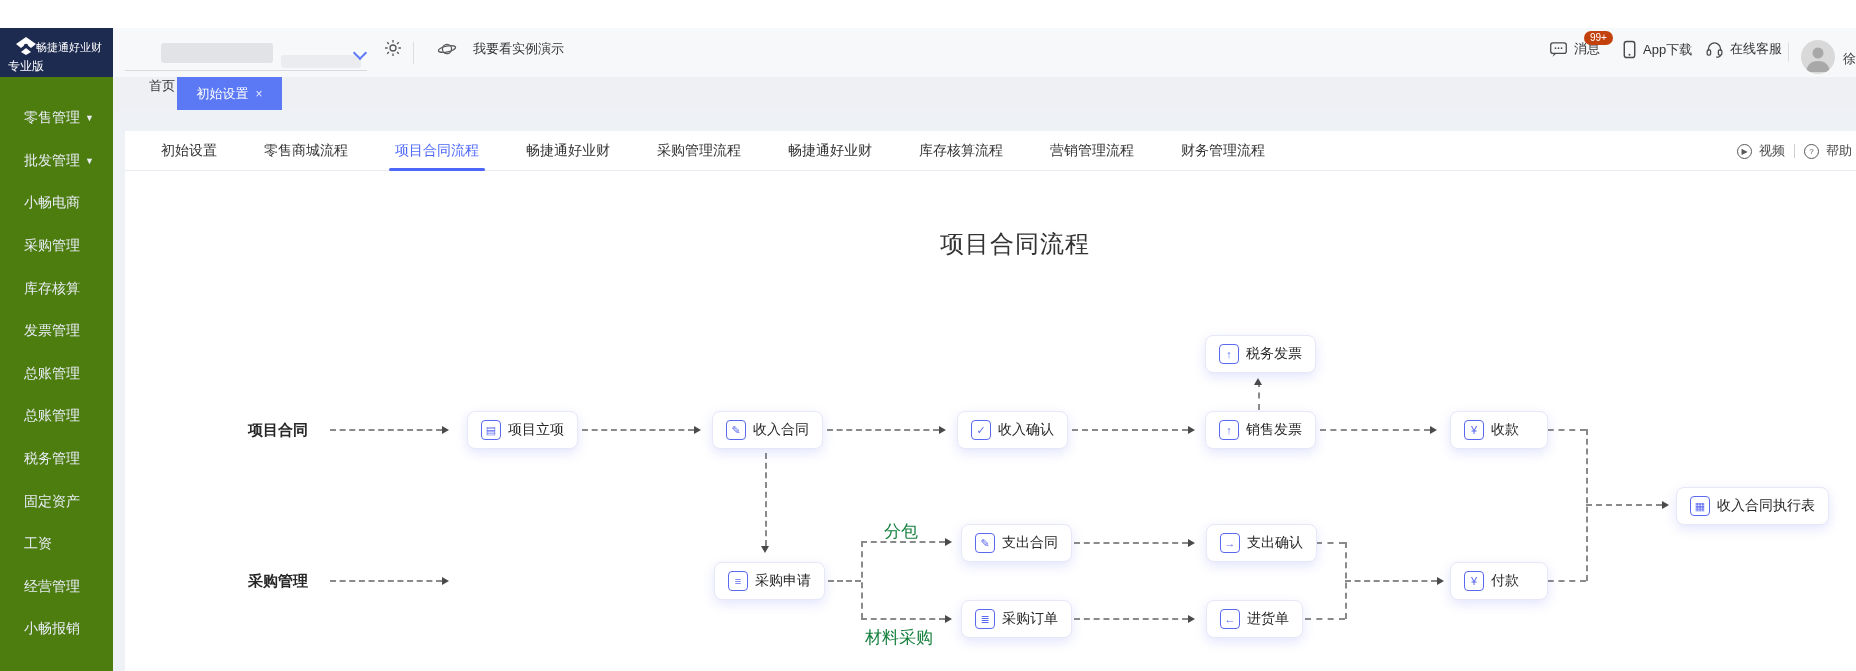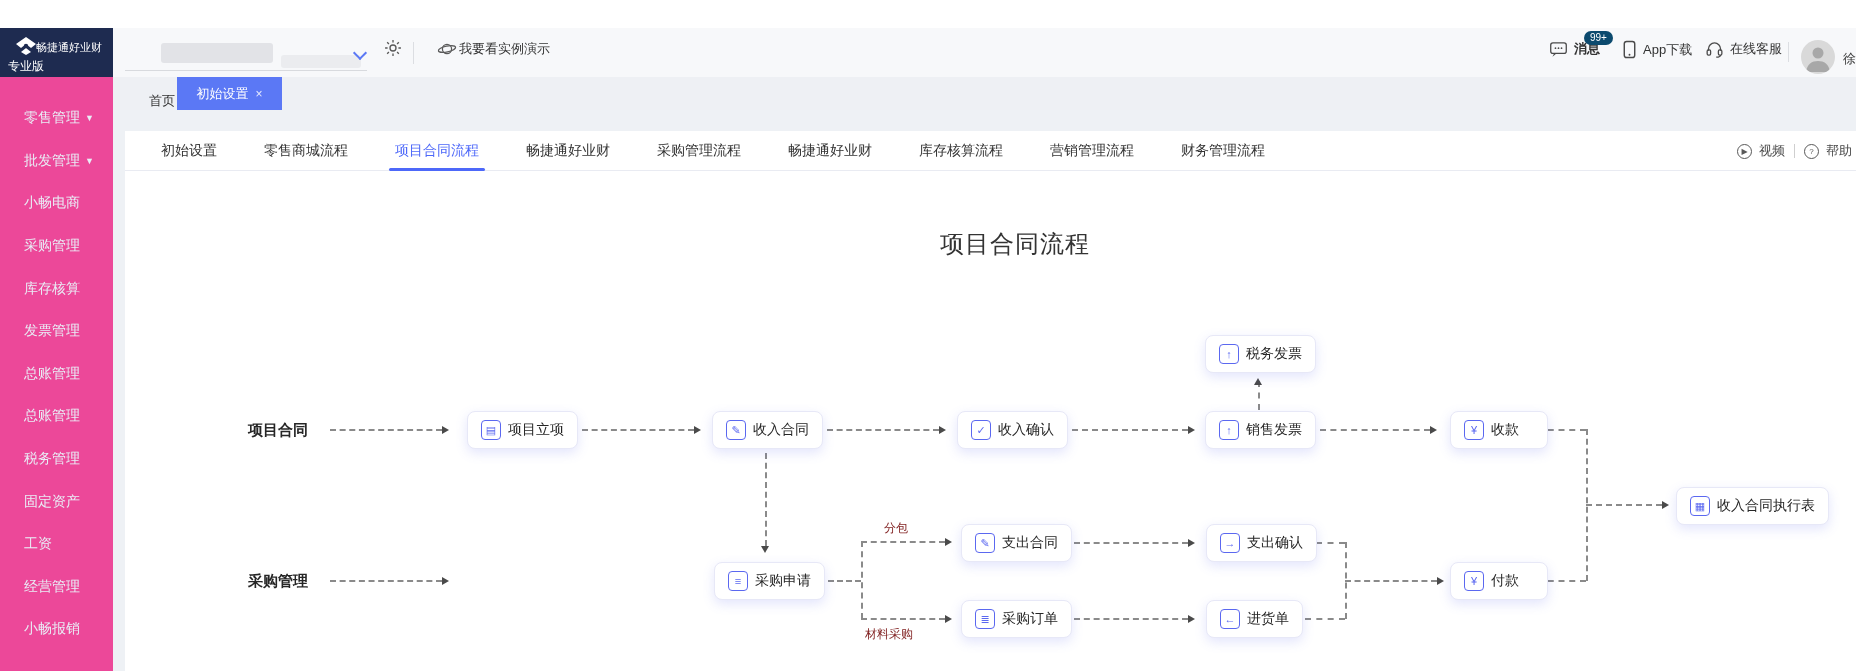--- a/index.html
+++ b/index.html
@@ -15,36 +15,36 @@
 
   .acct-select { position:absolute; left:125px; top:40px; width:242px; height:31px; border-bottom:1px solid #d8dade; }
   .blob1 { position:absolute; left:36px; top:3px; width:112px; height:20px; background:#e2e3e7; border-radius:3px; }
   .blob2 { position:absolute; left:156px; top:15px; width:80px; height:13px; background:#ebecef; border-radius:3px; }
   .chev { position:absolute; right:2px; top:8px; width:10px; height:10px; }
   .chev:before { content:""; position:absolute; left:0; top:0; width:8px; height:8px; border-right:2px solid #5b78f5; border-bottom:2px solid #5b78f5; transform:rotate(45deg); }
 
   .hicon { display:inline-flex; align-items:center; justify-content:center; }
   .gear { position:absolute; left:383px; top:38px; }
   .hdivider { position:absolute; left:413px; top:42px; width:1px; height:22px; background:#dcdee2; }
-  .demo { position:absolute; left:437px; top:40px; display:flex; align-items:center; gap:2px; font-size:13px; color:#333; cursor:pointer; }
+  .demo { position:absolute; left:437px; top:40px; display:flex; align-items:center; gap:16px; font-size:13px; color:#333; cursor:pointer; }
 
   .hgroup { position:absolute; top:40px; display:flex; align-items:center; gap:6px; font-size:13px; color:#333; cursor:pointer; }
-  .badge { position:absolute; left:1584px; top:31px; background:#0c4a6e; color:#fff; font-size:10px; line-height:14px; padding:0 6px; border-radius:8px; z-index:6; }
+  .badge { position:absolute; left:1584px; top:31px; background:#c2410c; color:#fff; font-size:10px; line-height:14px; padding:0 6px; border-radius:8px; z-index:6; }
   .vdiv2 { position:absolute; left:1788px; top:42px; width:1px; height:20px; background:#dcdee2; }
   .avatar { position:absolute; left:1801px; top:40px; width:34px; height:34px; border-radius:50%; background:#d9d9d9; overflow:hidden; }
   .uname { position:absolute; left:1843px; top:50px; font-size:13px; color:#333; white-space:nowrap; }
 
   
   .tabstrip { position:absolute; left:113px; top:77px; width:1743px; height:33px; background:#eef0f4; }
-  .tab-home { position:absolute; left:19px; top:0; width:60px; height:33px; display:flex; align-items:flex-end; justify-content:center; font-size:13px; color:#333; cursor:pointer; }
+  .tab-home { position:absolute; left:19px; top:0; width:60px; height:33px; display:flex; align-items:flex-start; justify-content:center; font-size:13px; color:#333; cursor:pointer; }
   .tab-active { position:absolute; left:64px; top:0; width:105px; height:33px; background:#5b78f5; color:#fff; display:flex; align-items:center; justify-content:center; gap:7px; font-size:13px; cursor:pointer; }
   .tab-close { font-size:12px; opacity:.85; cursor:pointer; }
 
   
-  .sidebar { position:absolute; left:0; top:77px; width:113px; height:594px; background:#ec4899; z-index:4; }
+  .sidebar { position:absolute; left:0; top:77px; width:113px; height:594px; background:#4d7c0f; z-index:4; }
   .snav { position:absolute; left:0; top:20px; width:113px; }
   .sitem { height:42.6px; display:flex; align-items:center; padding-left:24px; color:#e9edf6; font-size:14px; gap:5px; cursor:pointer; white-space:nowrap; }
   .caret { font-size:9px; color:#e9edf6; }
 
   
   .panelbg { position:absolute; left:113px; top:110px; width:1743px; height:561px; background:#eef1f5; }
   .card { position:absolute; left:125px; top:131px; width:1731px; height:540px; background:#fff; }
   .ptabs { position:absolute; left:0; top:0; width:1731px; height:40px; border-bottom:1px solid #e9ebf2; display:flex; align-items:center; padding-left:36px; gap:47px; }
   .ptab { font-size:14px; color:#333; height:40px; display:flex; align-items:center; cursor:pointer; position:relative; white-space:nowrap; }
   .ptab.on { color:#4d68f9; }
@@ -57,21 +57,21 @@
   .ftitle { position:absolute; left:880px; top:228px; width:270px; text-align:center; font-size:24px; color:#333; letter-spacing:1px; }
   .rowlab { position:absolute; font-size:15px; font-weight:bold; color:#262626; }
   .node { position:absolute; height:38px; display:flex; align-items:center; gap:7px; padding:0 13px; background:#fff; border:1px solid #e7e8f7; border-radius:8px; box-shadow:0 4px 12px rgba(100,110,240,.18); font-size:14px; color:#262626; cursor:pointer; white-space:nowrap; z-index:3; }
   .nicon { width:20px; height:20px; border:1.7px solid #5b68f0; border-radius:4px; display:flex; align-items:center; justify-content:center; color:#5b68f0; font-size:11px; line-height:1; flex:none; }
   .hl { position:absolute; border-top:2px dashed #8a8a8a; height:0; }
   .vl { position:absolute; border-left:2px dashed #8a8a8a; width:0; }
   .arr { position:absolute; width:0; height:0; }
   .arr-r { border:4px solid transparent; border-left:7px solid #4a4a4a; }
   .arr-u { border:4px solid transparent; border-bottom:7px solid #4a4a4a; }
   .arr-d { border:4px solid transparent; border-top:7px solid #4a4a4a; }
-  .elab { position:absolute; font-size:12px; color:#7f1d1d; white-space:nowrap; }
+  .elab { position:absolute; font-size:17px; color:#15803d; white-space:nowrap; }
   svg { display:block; }
 </style>
 </head>
 <body>
 
 <div class="screen">
 
   <div class="topbar"></div>
 
   <div class="logoblock">
@@ -104,21 +104,21 @@
     <span class="hicon">
       <svg width="20" height="18" viewBox="0 0 24 20" fill="none" stroke="#595959" stroke-width="1.5">
           <circle cx="12" cy="10" r="5.5"></circle>
           <ellipse cx="12" cy="10" rx="10.5" ry="3.4" transform="rotate(-12 12 10)"></ellipse>
         </svg>
     </span>
     <span>我要看实例演示</span>
   </div>
 
   <span class="badge">99+</span>
-  <div class="hgroup" style="left:1549px;font-weight:bold;">
+  <div class="hgroup" style="left:1549px;">
     <span class="hicon">
       <svg width="19" height="18" viewBox="0 0 22 20" fill="none" stroke="#4a4a4a" stroke-width="1.5">
           <rect x="2" y="3" width="18" height="12" rx="2.5"></rect>
           <path d="M6 15l-2 4 5-4" fill="#4a4a4a" stroke="none"></path>
           <circle cx="7.5" cy="9" r="1" fill="#4a4a4a" stroke="none"></circle>
           <circle cx="11" cy="9" r="1" fill="#4a4a4a" stroke="none"></circle>
           <circle cx="14.5" cy="9" r="1" fill="#4a4a4a" stroke="none"></circle>
         </svg>
     </span>
     <span>消息</span>

